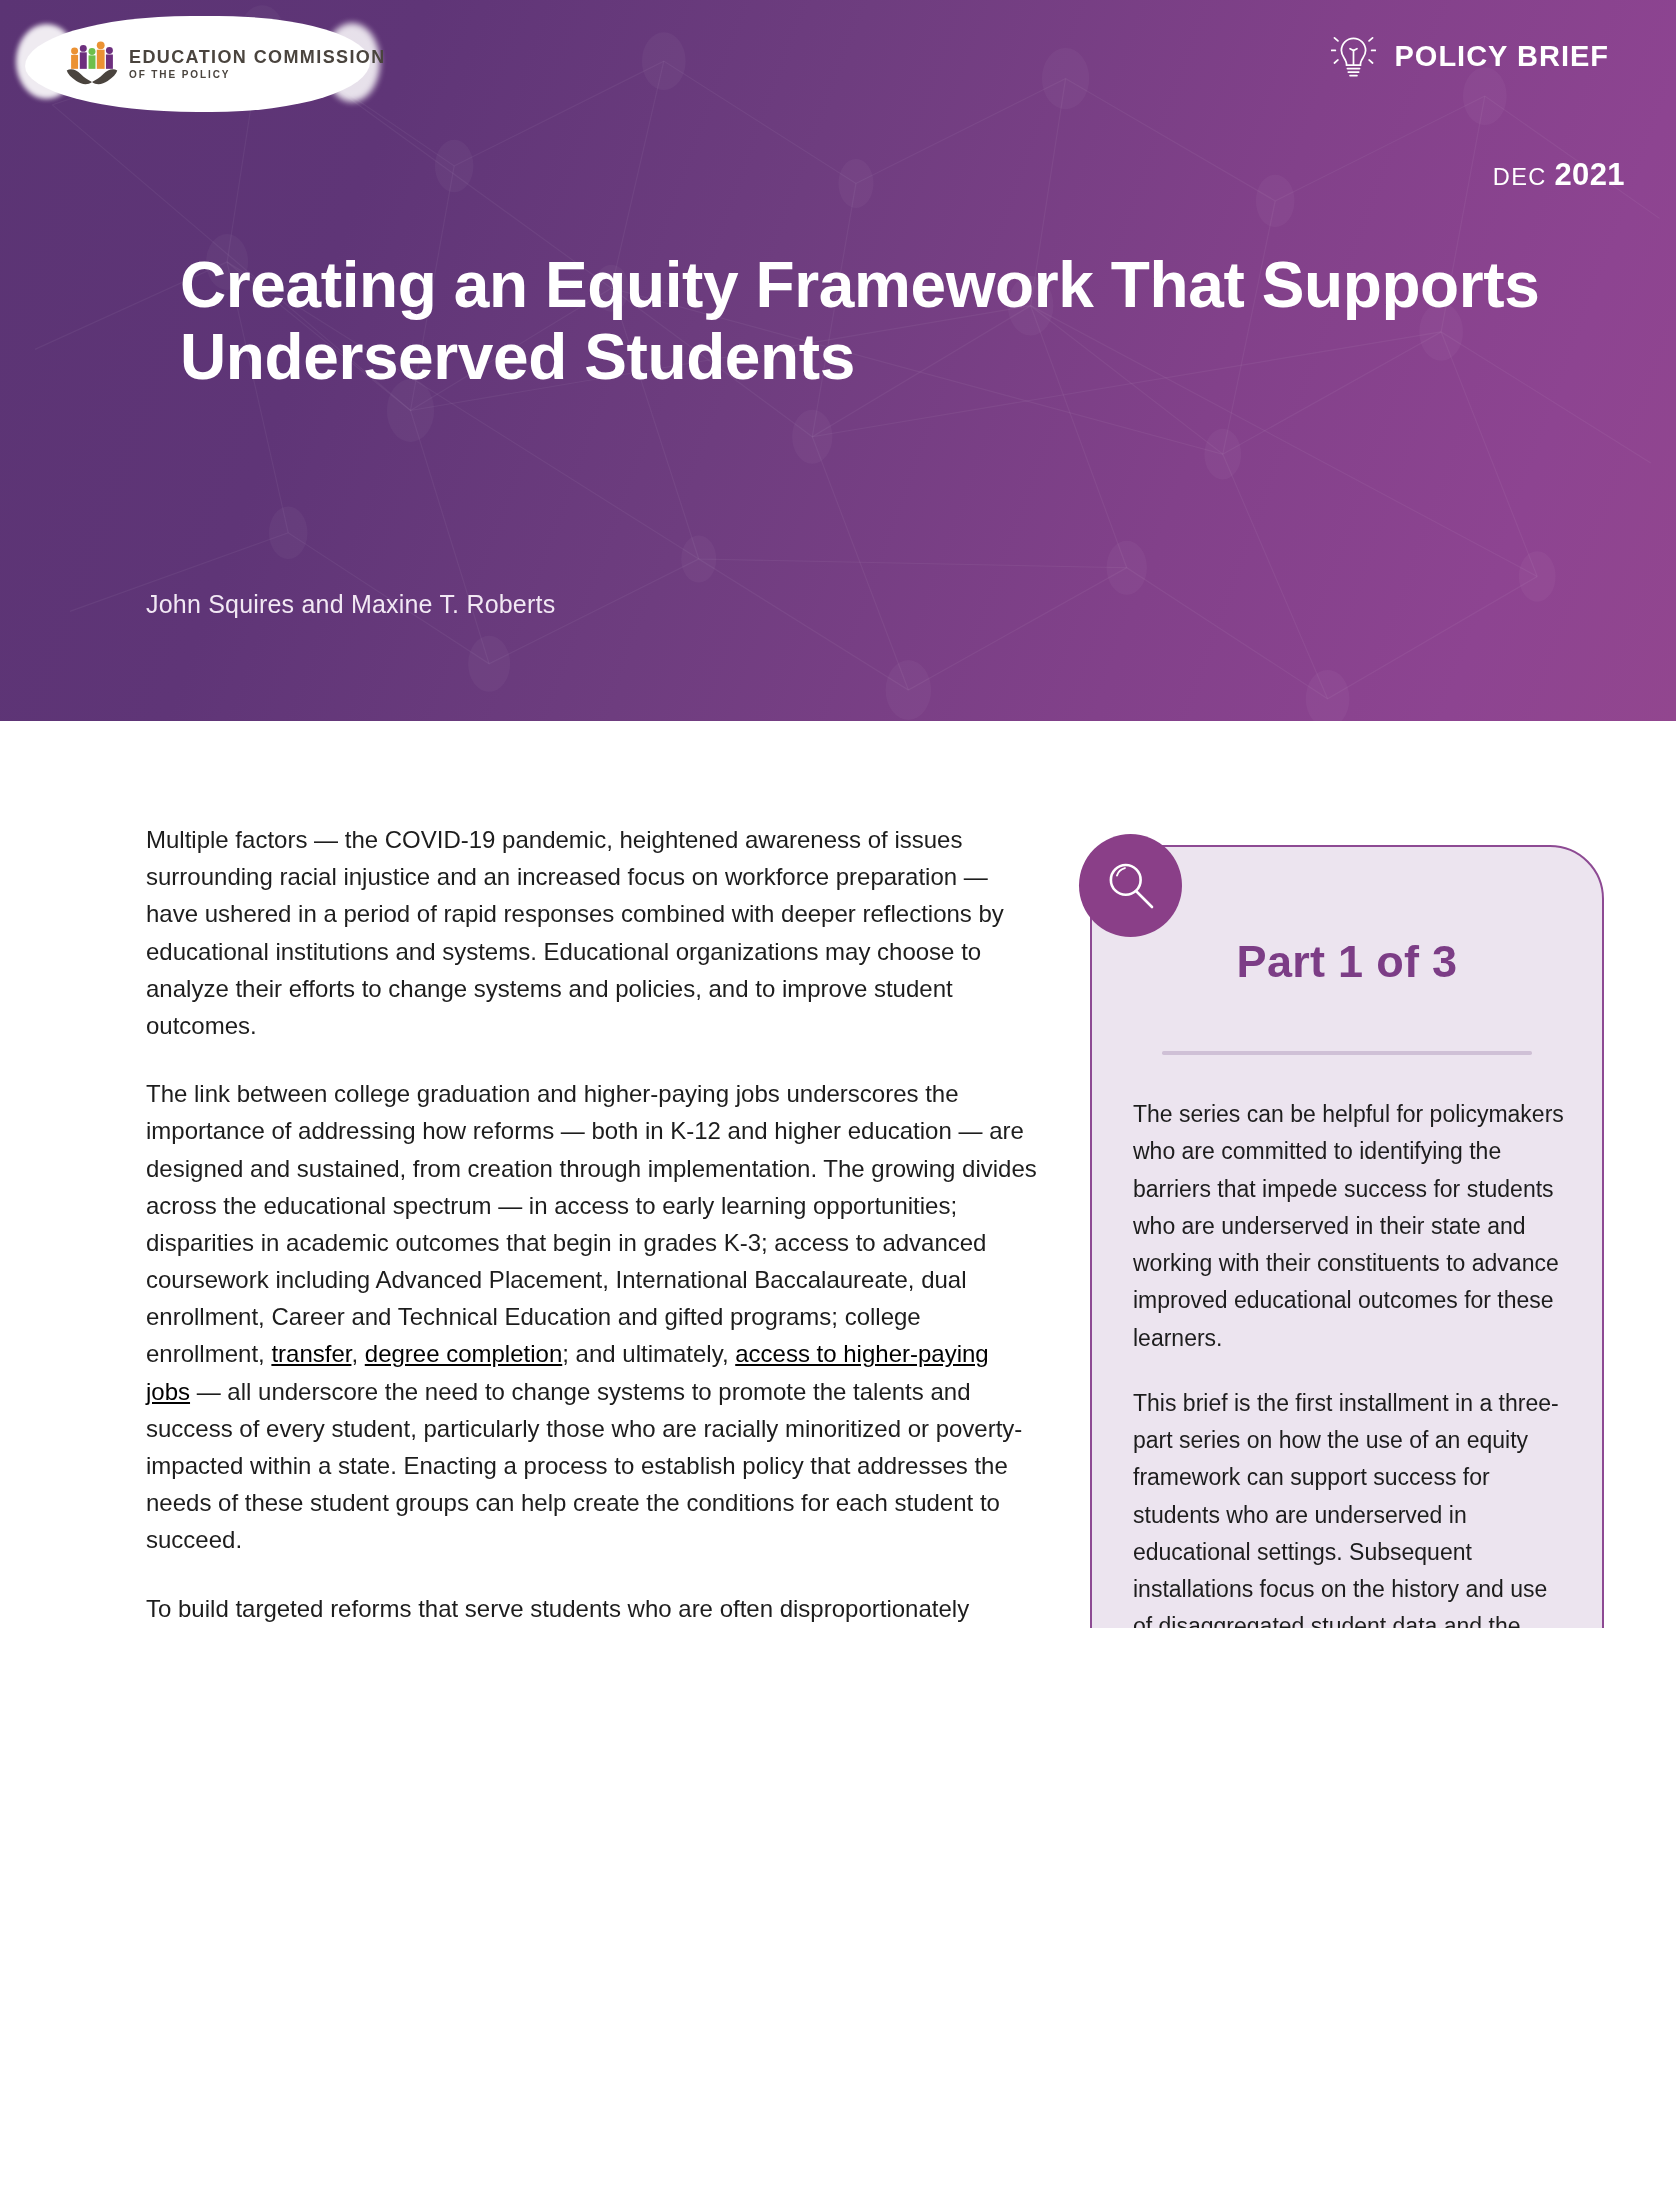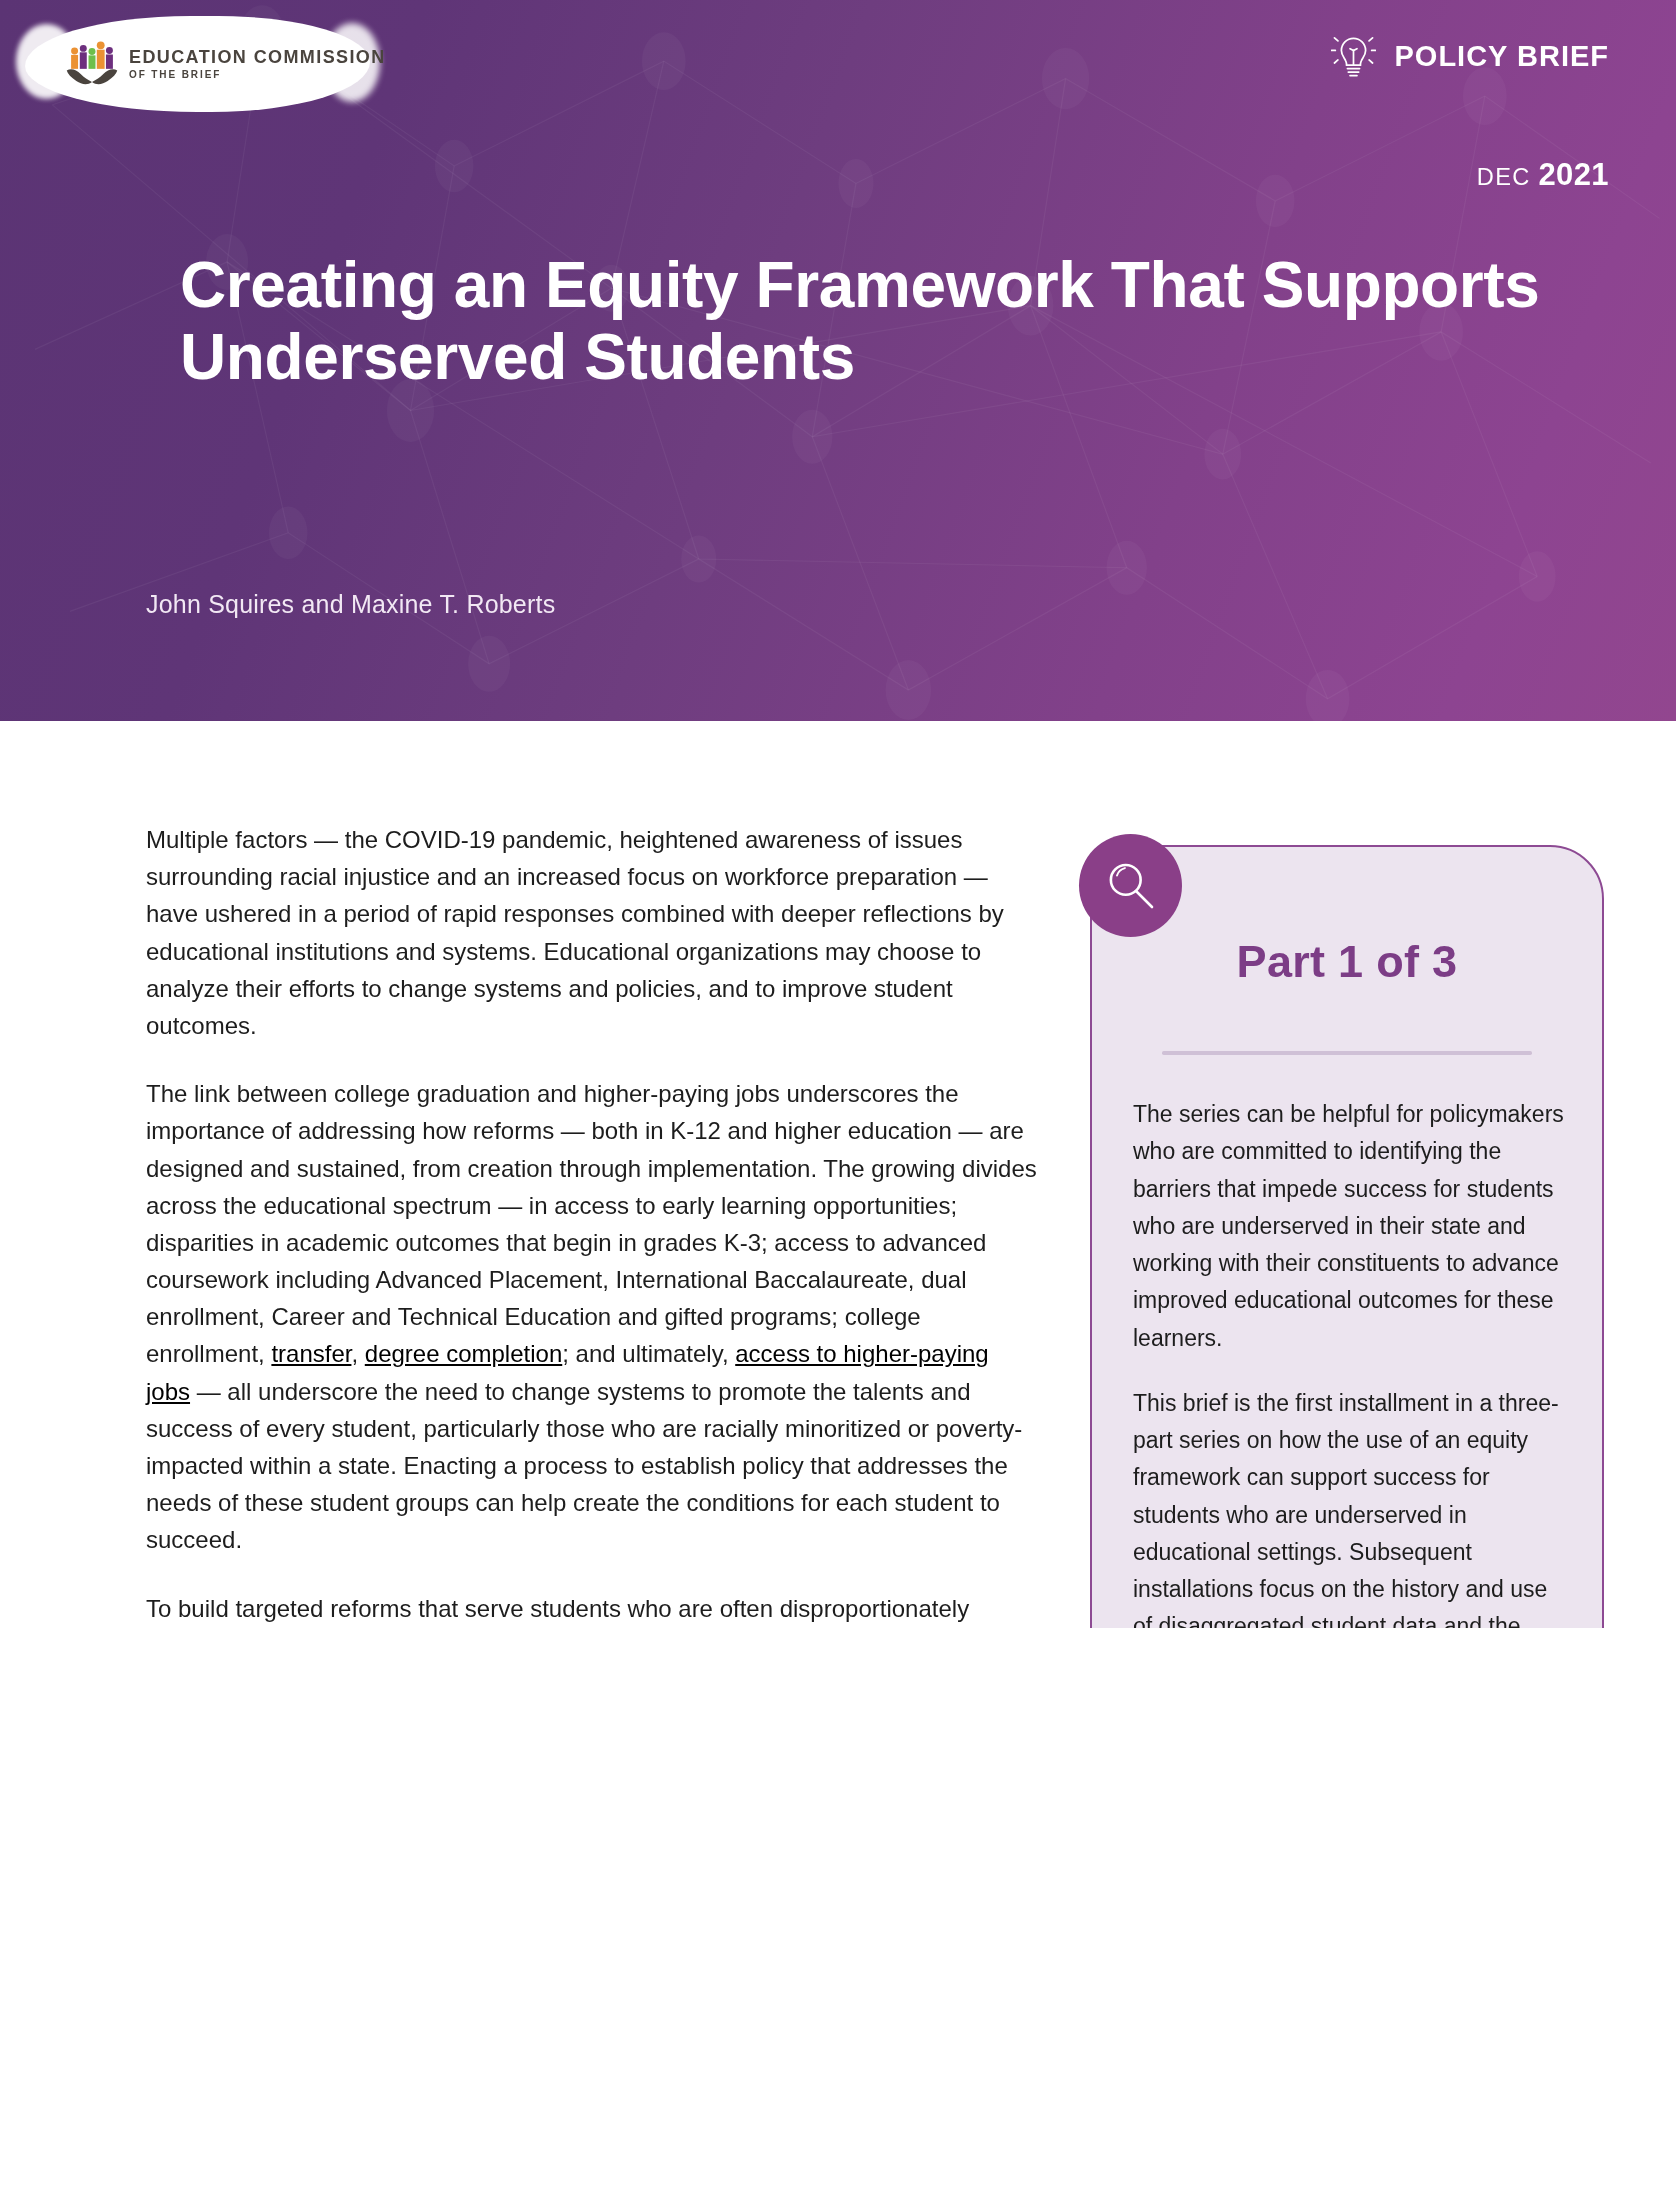--- a/index.html
+++ b/index.html
@@ -48,21 +48,21 @@
   .logo-sub{
     font-size:10px;font-weight:bold;letter-spacing:1.9px;color:#4a443e;margin-top:4.4px;
   }
 
   
   .brief{position:absolute;right:68px;top:31px;display:flex;align-items:center;gap:19px;}
   .brief-label{
     color:#fff;font-size:29px;font-weight:bold;letter-spacing:1px;white-space:nowrap;
   }
   .date{
-    position:absolute;right:68px;top:157px;color:#fff;white-space:nowrap;
+    position:absolute;right:52px;top:157px;color:#fff;white-space:nowrap;
     font-size:27px;letter-spacing:0.4px;
   }
   .date .mon{font-weight:normal;font-size:23.6px;letter-spacing:1.3px;}
   .date .yr{font-weight:bold;font-size:31px;letter-spacing:0.4px;}
 
   .doc-title{
     position:absolute;left:144px;top:249px;width:1485px;
     color:#fff;font-size:64px;font-weight:bold;line-height:1.13;letter-spacing:-0.4px;margin-left:36px;
   }
   .authors{
@@ -187,21 +187,21 @@
           <circle cx="41" cy="7" r="4.5" fill="#eb9233"></circle>
           <path d="M36.5,12 h9 v22 h-9 z" fill="#eb9233"></path>
           <circle cx="51" cy="13" r="4" fill="#6d2f7e"></circle>
           <path d="M47,17.5 h8 v16.5 h-8 z" fill="#6d2f7e"></path>
 
           <path d="M2,36 C7,33 13,35 18,40 C22,44 26,47 31,49 C26,53 19,52 13,48 C7,44 3,40 2,36 Z" fill="#4a443e"></path>
           <path d="M60,36 C55,33 49,35 44,40 C40,44 36,47 31,49 C36,53 43,52 49,48 C55,44 59,40 60,36 Z" fill="#4a443e"></path>
         </svg>
         <div class="logo-text">
           <div class="logo-title">EDUCATION COMMISSION</div>
-          <div class="logo-sub">OF THE BRIEF</div>
+          <div class="logo-sub">OF THE POLICY</div>
         </div>
       </div>
     </div>
 
     <div class="brief">
       <svg width="45" height="51" viewBox="0 0 52 58">
         <g stroke="#ffffff" stroke-width="2" fill="none" stroke-linecap="round">
           <path d="M26,8 C33.7,8 40,14.3 40,22 C40,27.5 36.6,30.6 35,34 C34,36 34,38 34,39 L18,39 C18,38 18,36 17,34 C15.4,30.6 12,27.5 12,22 C12,14.3 18.3,8 26,8 Z"></path>
           <path d="M19,43 L33,43"></path>
           <path d="M20,47 L32,47"></path>

